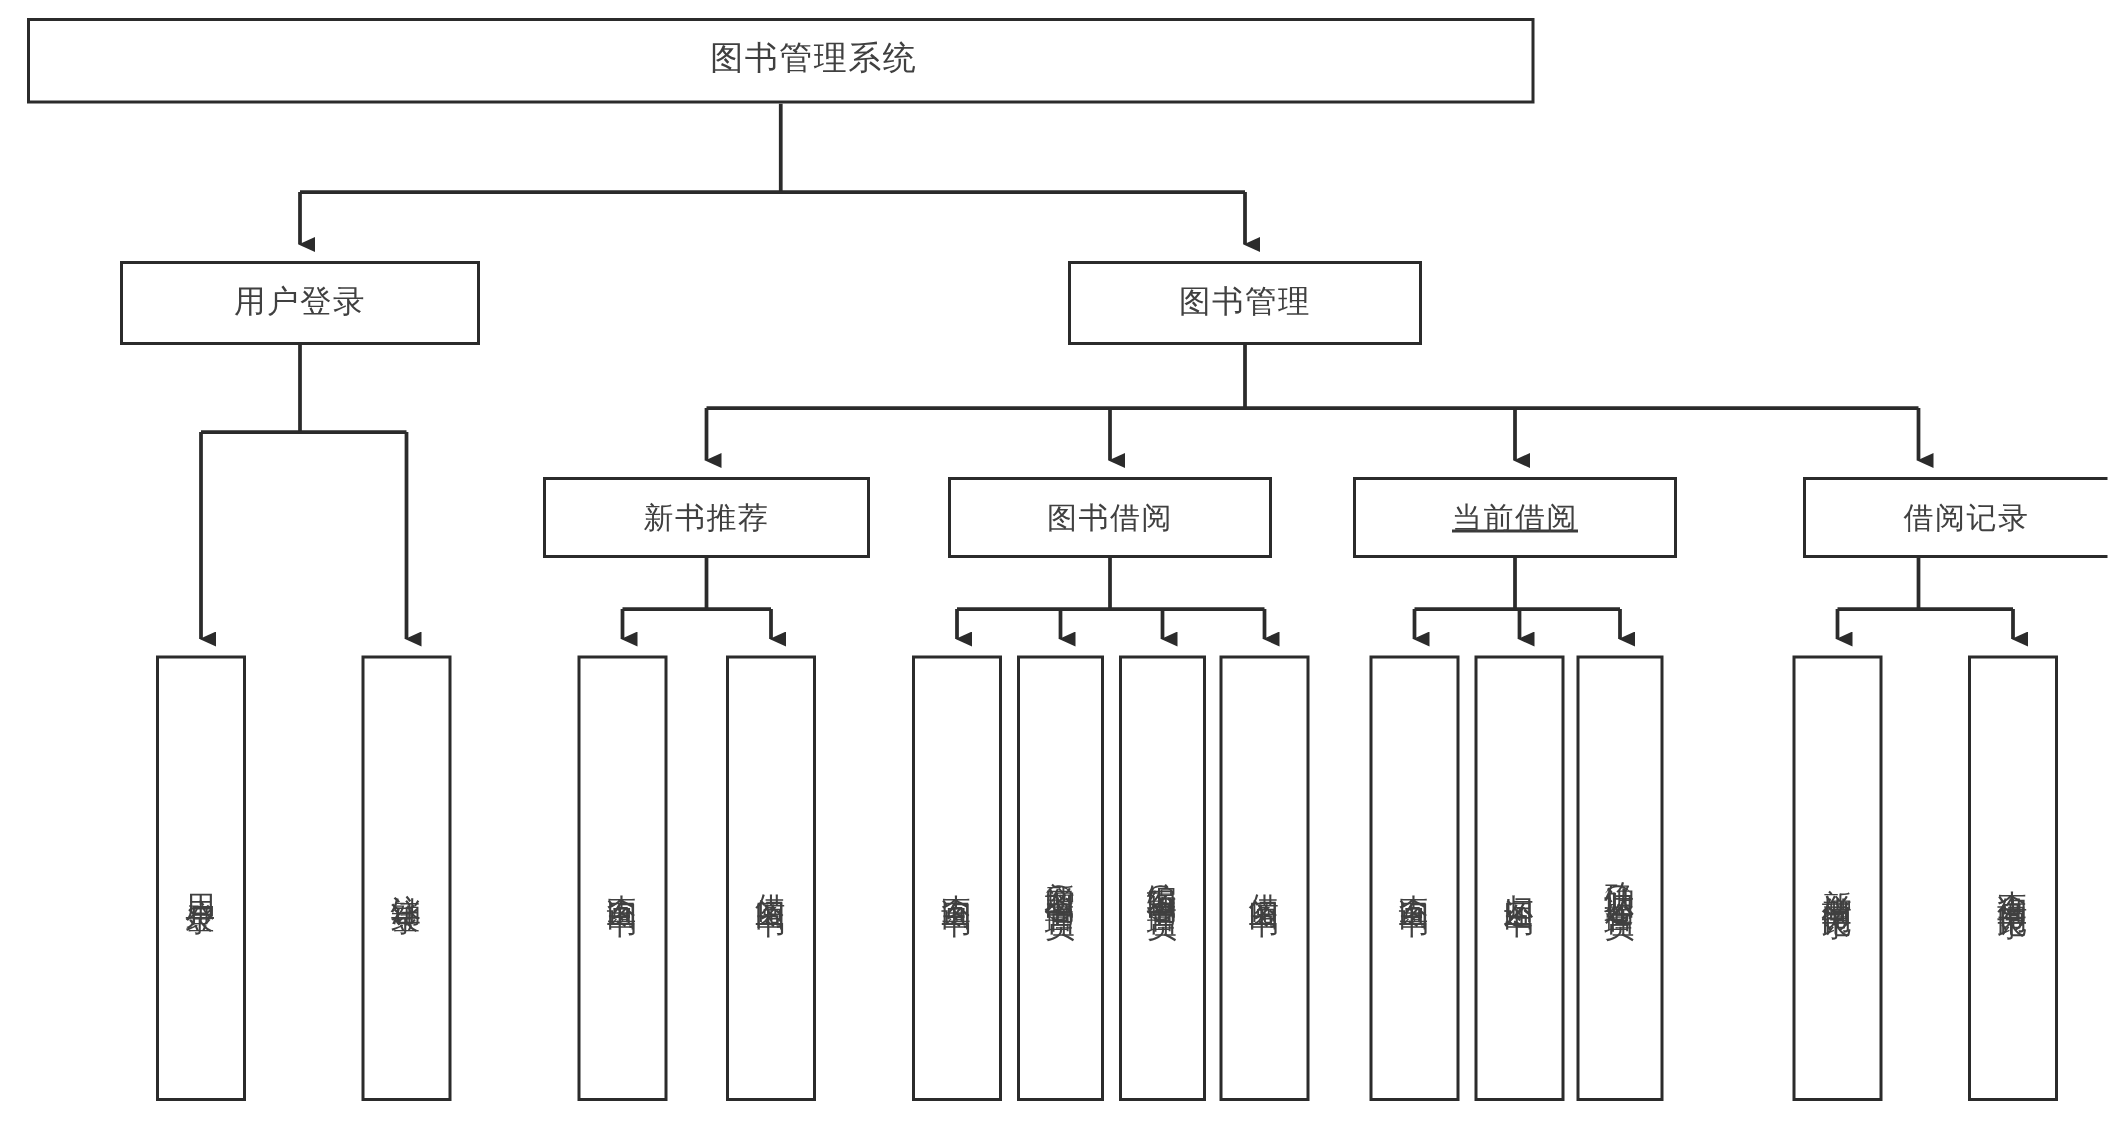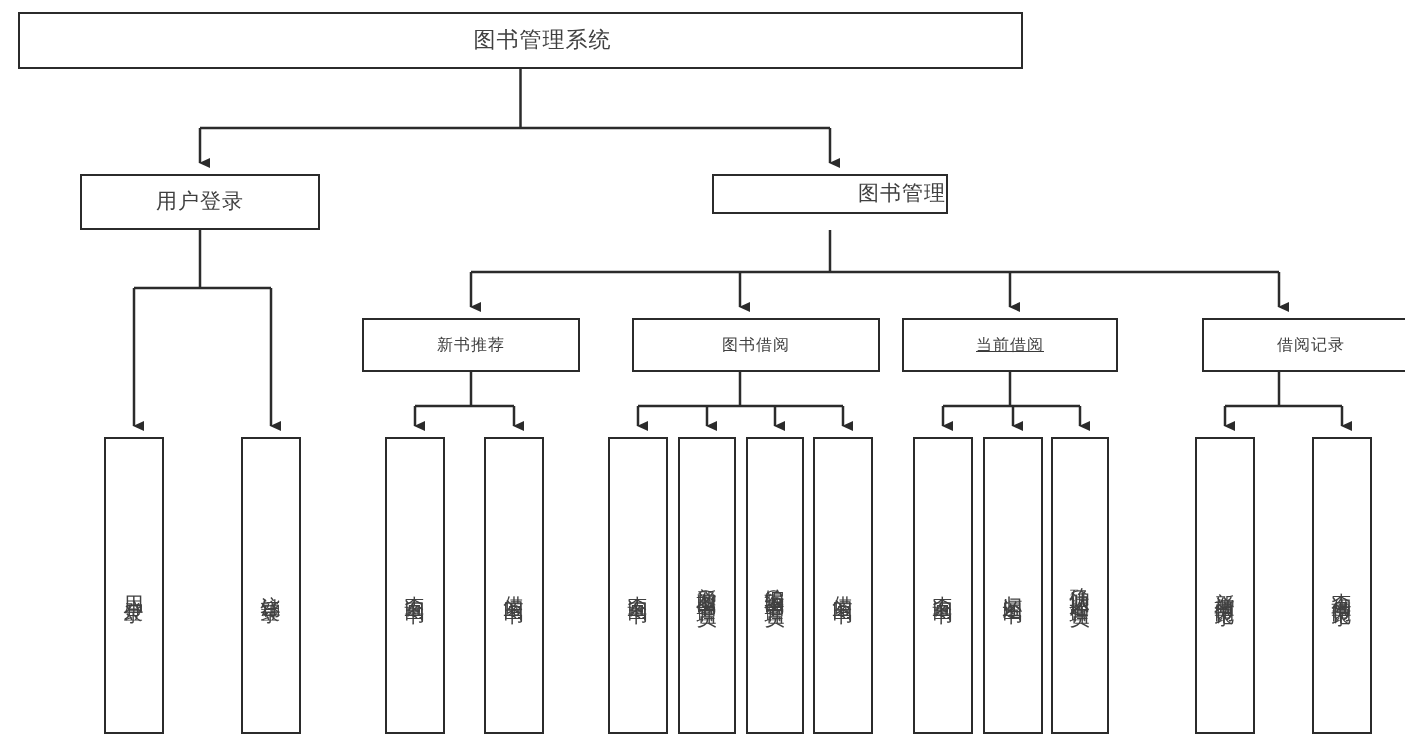--- a/index.html
+++ b/index.html
@@ -27,21 +27,21 @@
   .node-label{
     font-size:21px;
     line-height:1.22;
     letter-spacing:1px;
     color:#404040;
     text-align:center;
     white-space:nowrap;
   }
   .node-box.level-0 .node-label{font-size:22px;}
   .node-box.level-1 .node-label{font-size:21px;}
-  .node-box.level-2 .node-label{font-size:16px;}
+  .node-box.level-2 .node-label{font-size:20px;}
 
   
   .node-box.vertical{align-items:center;justify-content:center;}
   .node-box.vertical .node-label{
     writing-mode:vertical-rl;
     text-orientation:upright;
     font-size:20px;
     letter-spacing:3px;
     line-height:1;
     white-space:nowrap;
@@ -107,27 +107,27 @@
       </g>
   </svg>
 
   <div id="node-layer">
       <div class="node-box level-0" style="left: 18px; top: 12px; width: 1005px; height: 57px; padding-left: 44px;">
         <span class="node-label">图书管理系统</span>
       </div>
       <div class="node-box level-1" style="left: 80px; top: 174px; width: 240px; height: 56px;">
         <span class="node-label">用户登录</span>
       </div>
-      <div class="node-box level-1" style="left: 712px; top: 174px; width: 236px; height: 40px; justify-content: flex-end;">
+      <div class="node-box level-1" style="left: 712px; top: 174px; width: 236px; height: 56px;">
         <span class="node-label">图书管理</span>
       </div>
       <div class="node-box level-2" style="left: 362px; top: 318px; width: 218px; height: 54px;">
         <span class="node-label">新书推荐</span>
       </div>
-      <div class="node-box level-2" style="left: 632px; top: 318px; width: 248px; height: 54px;">
+      <div class="node-box level-2" style="left: 632px; top: 318px; width: 216px; height: 54px;">
         <span class="node-label">图书借阅</span>
       </div>
       <div class="node-box level-2" style="left: 902px; top: 318px; width: 216px; height: 54px; text-decoration: underline;">
         <span class="node-label">当前借阅</span>
       </div>
       <div class="node-box level-2" style="left: 1202px; top: 318px; width: 218px; height: 54px;">
         <span class="node-label">借阅记录</span>
       </div>
       <div class="node-box level-3 vertical" style="left: 104px; top: 437px; width: 60px; height: 297px;">
         <span class="node-label">用户登录</span>

